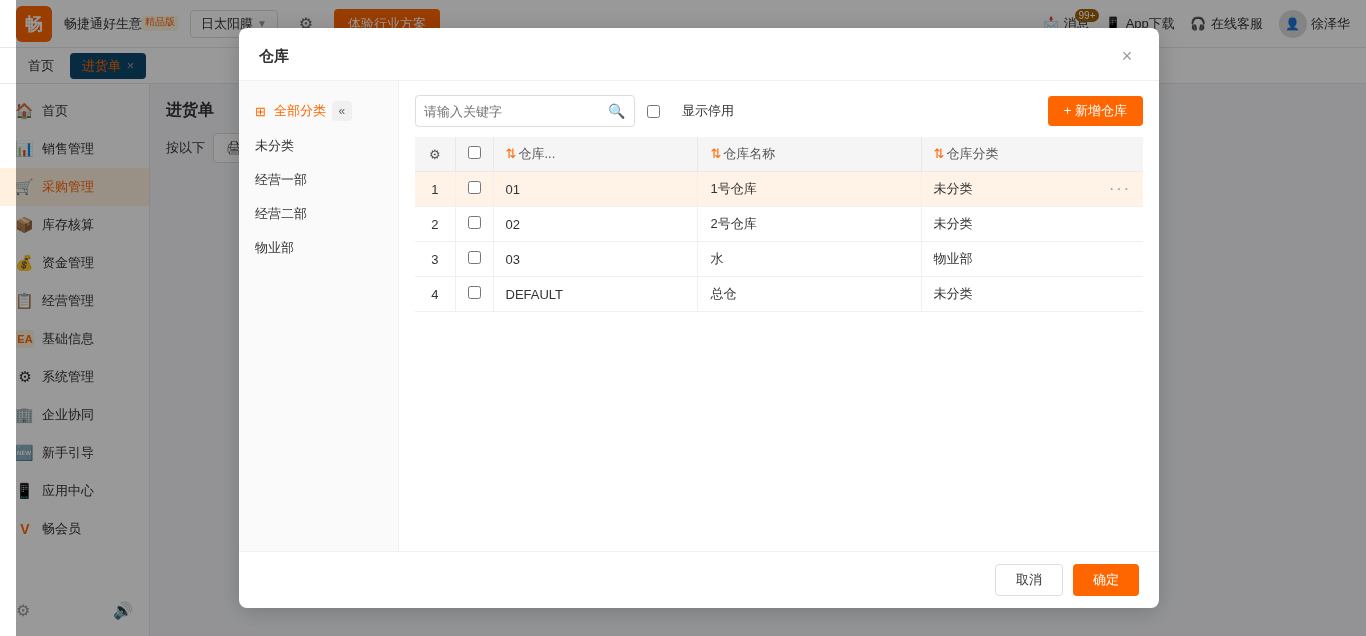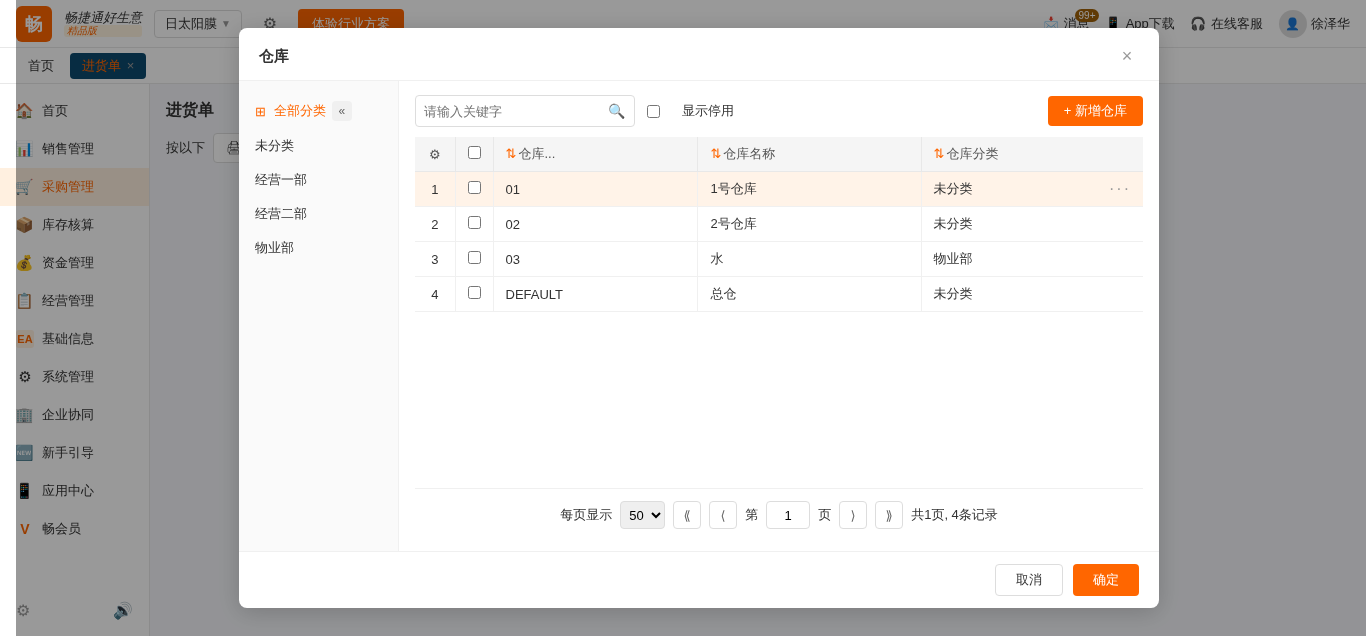--- a/index.html
+++ b/index.html
@@ -100,21 +100,21 @@
     .dots-btn { color: #999; cursor: pointer; font-size: 16px; letter-spacing: 2px; }
     .grid-icon { color: #f60; margin-right: 2px; font-size: 13px; }
   </style>
 </head>
 <body>
 
 <div class="topbar">
   <div class="topbar-logo">
     <span>畅</span>
   </div>
-  <div style="display:flex;flex-direction:column;line-height:1.2;font-style:italic;">
+  <div style="display:flex;flex-direction:row;line-height:1.2;">
     <span class="topbar-appname">畅捷通好生意</span>
     <span style="font-size:10px;color:#f60;background:#fff3e0;border-radius:3px;padding:0 3px;">精品版</span>
   </div>
   <div class="topbar-company">
     <span>日太阳膜</span>
     <span class="arrow">▼</span>
   </div>
   <div class="topbar-gear">⚙</div>
   <button class="topbar-btn-trial">体验行业方案</button>
   <div class="topbar-spacer"></div>
@@ -305,34 +305,20 @@
                 <td style="text-align:center;"><span>4</span></td>
                 <td style="text-align:center;"><input type="checkbox" style=""></td>
                 <td>DEFAULT</td>
                 <td>总仓</td>
                 <td>未分类</td>
               </tr>
             </tbody>
           </table>
         </div>
 
-        <div class="pagination">
-          <span>每页显示</span>
-          <select class="page-select">
-            <option>50</option>
-          </select>
-          <button class="page-btn">⟪</button>
-          <button class="page-btn">⟨</button>
-          <span>第</span>
-          <input type="text" class="page-input" value="1" style="">
-          <span>页</span>
-          <button class="page-btn">⟩</button>
-          <button class="page-btn">⟫</button>
-          <span>共1页, 4条记录</span>
-        </div>
       </div>
     </div>
 
     <div class="dialog-footer">
       <button class="btn-cancel">取消</button>
       <button class="btn-confirm">确定</button>
     </div>
   </div>
 </div>
 

